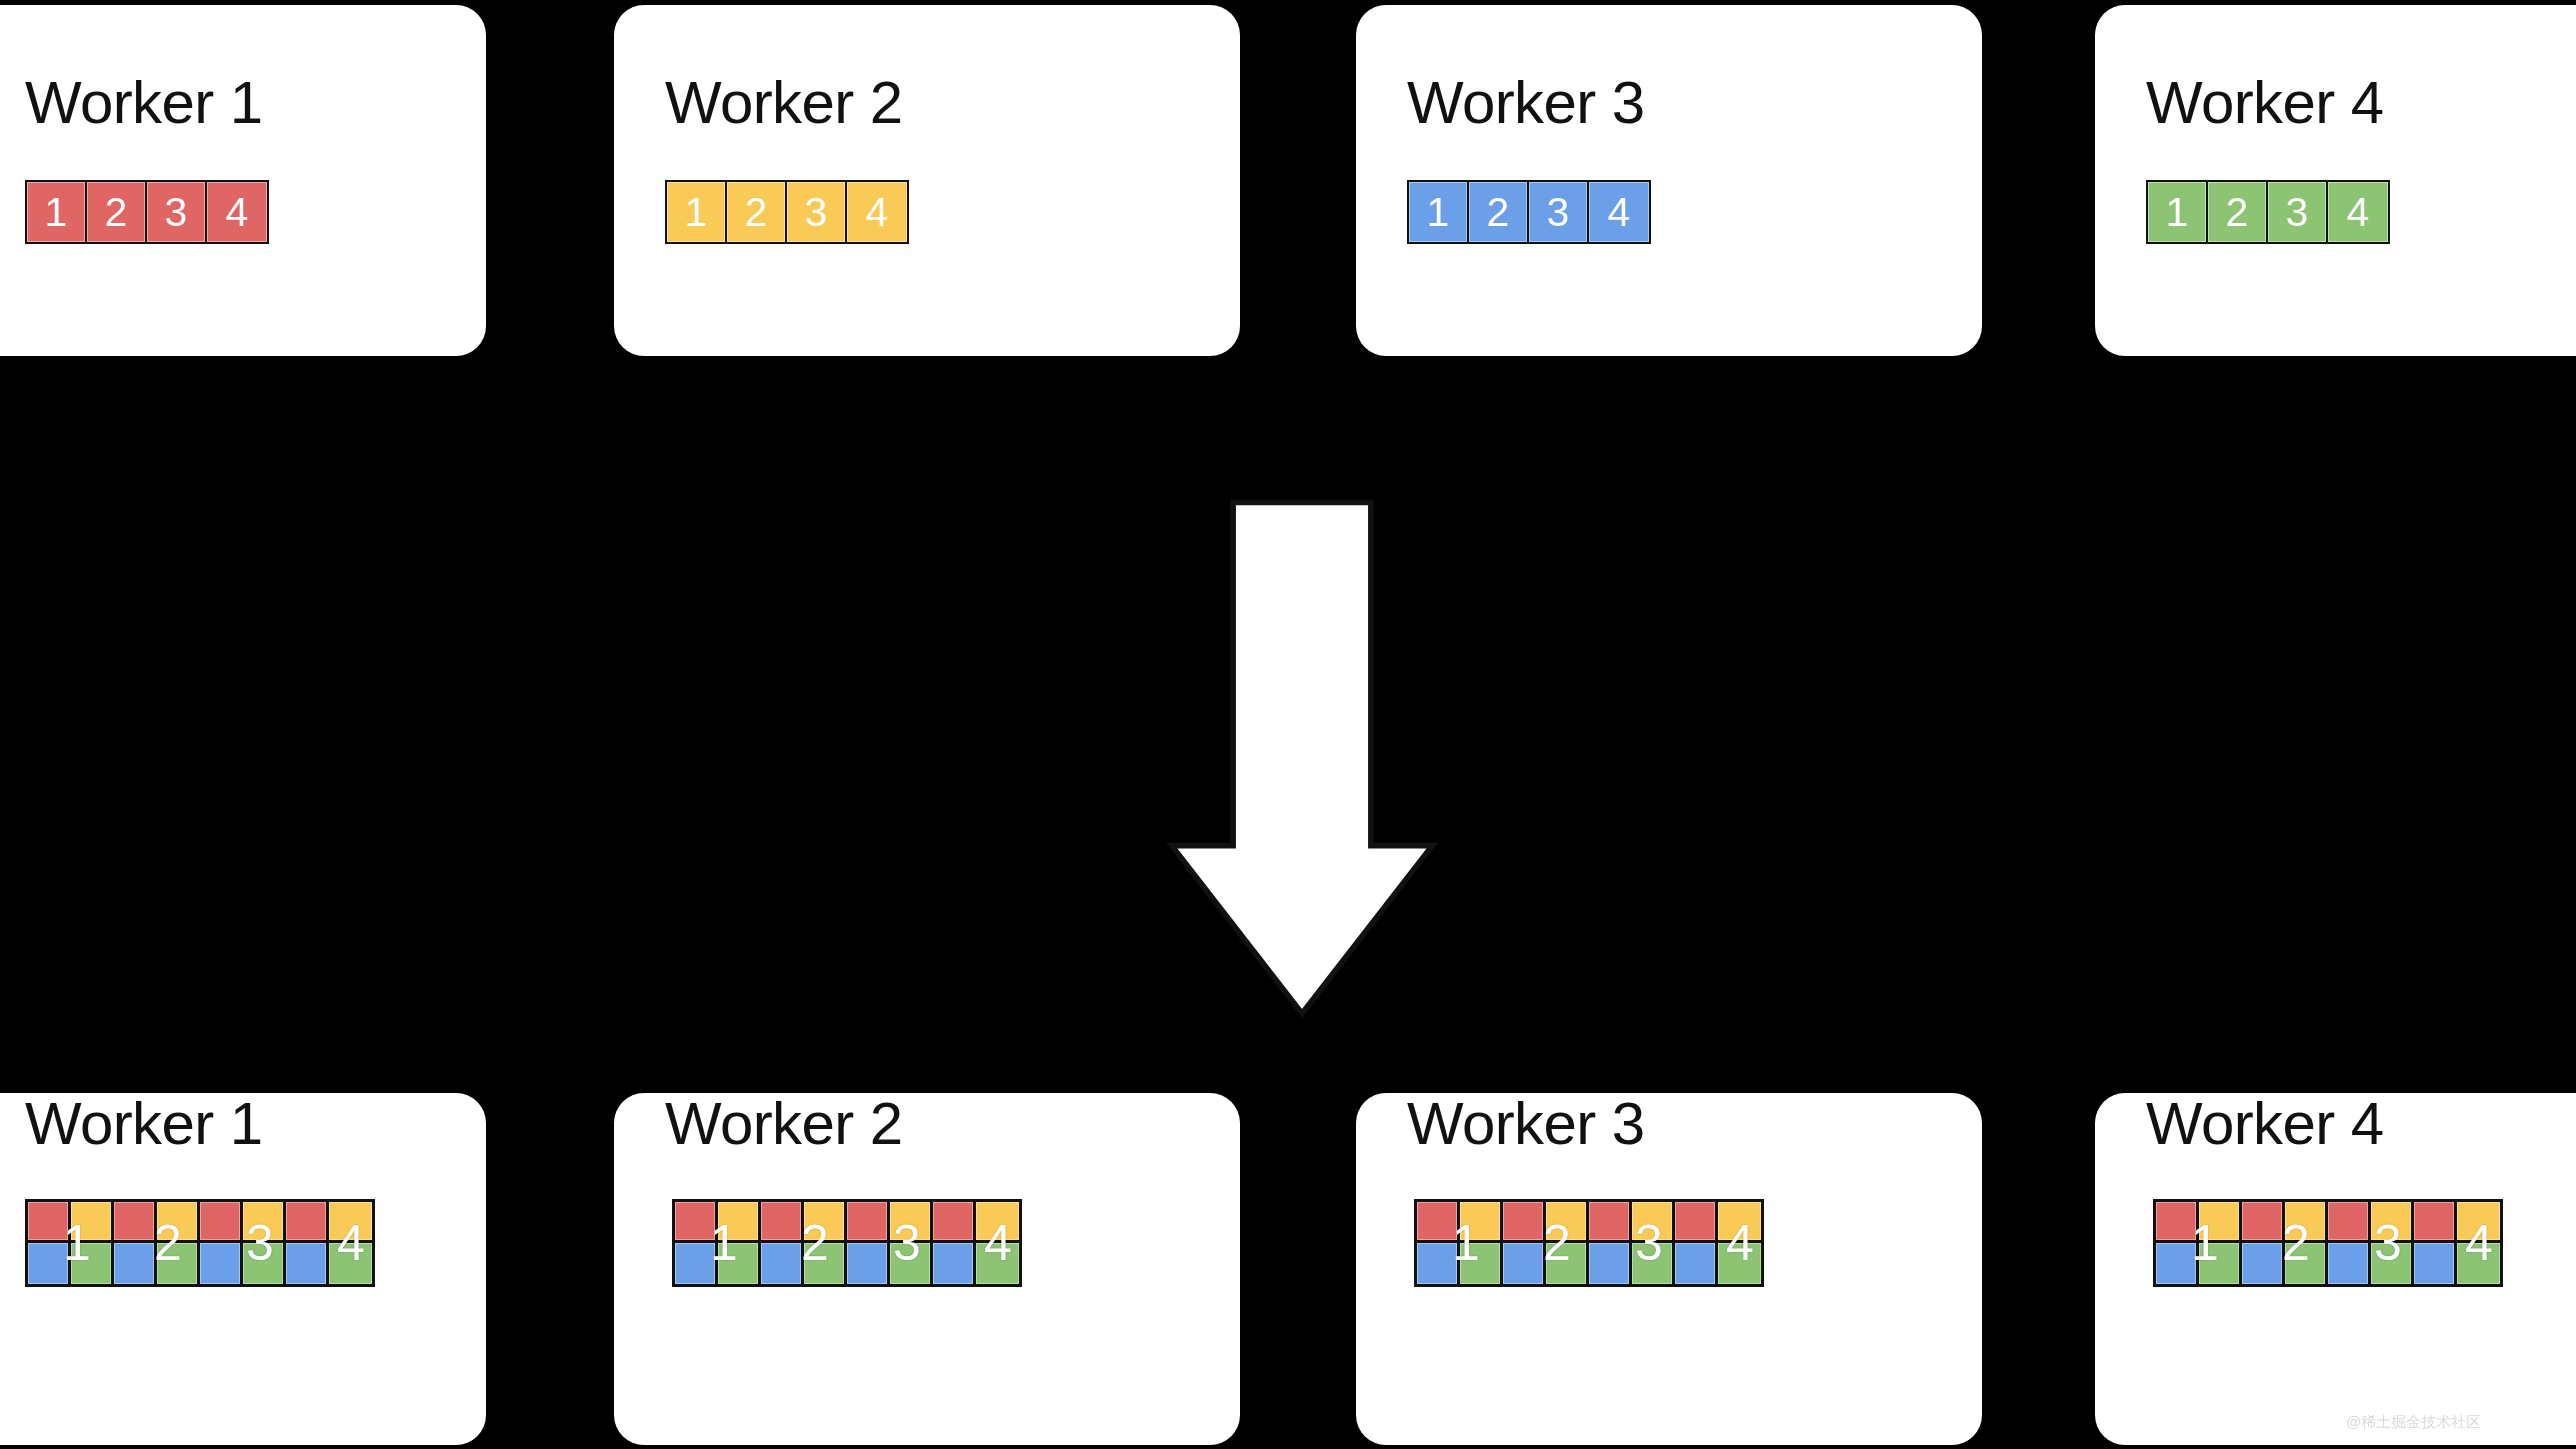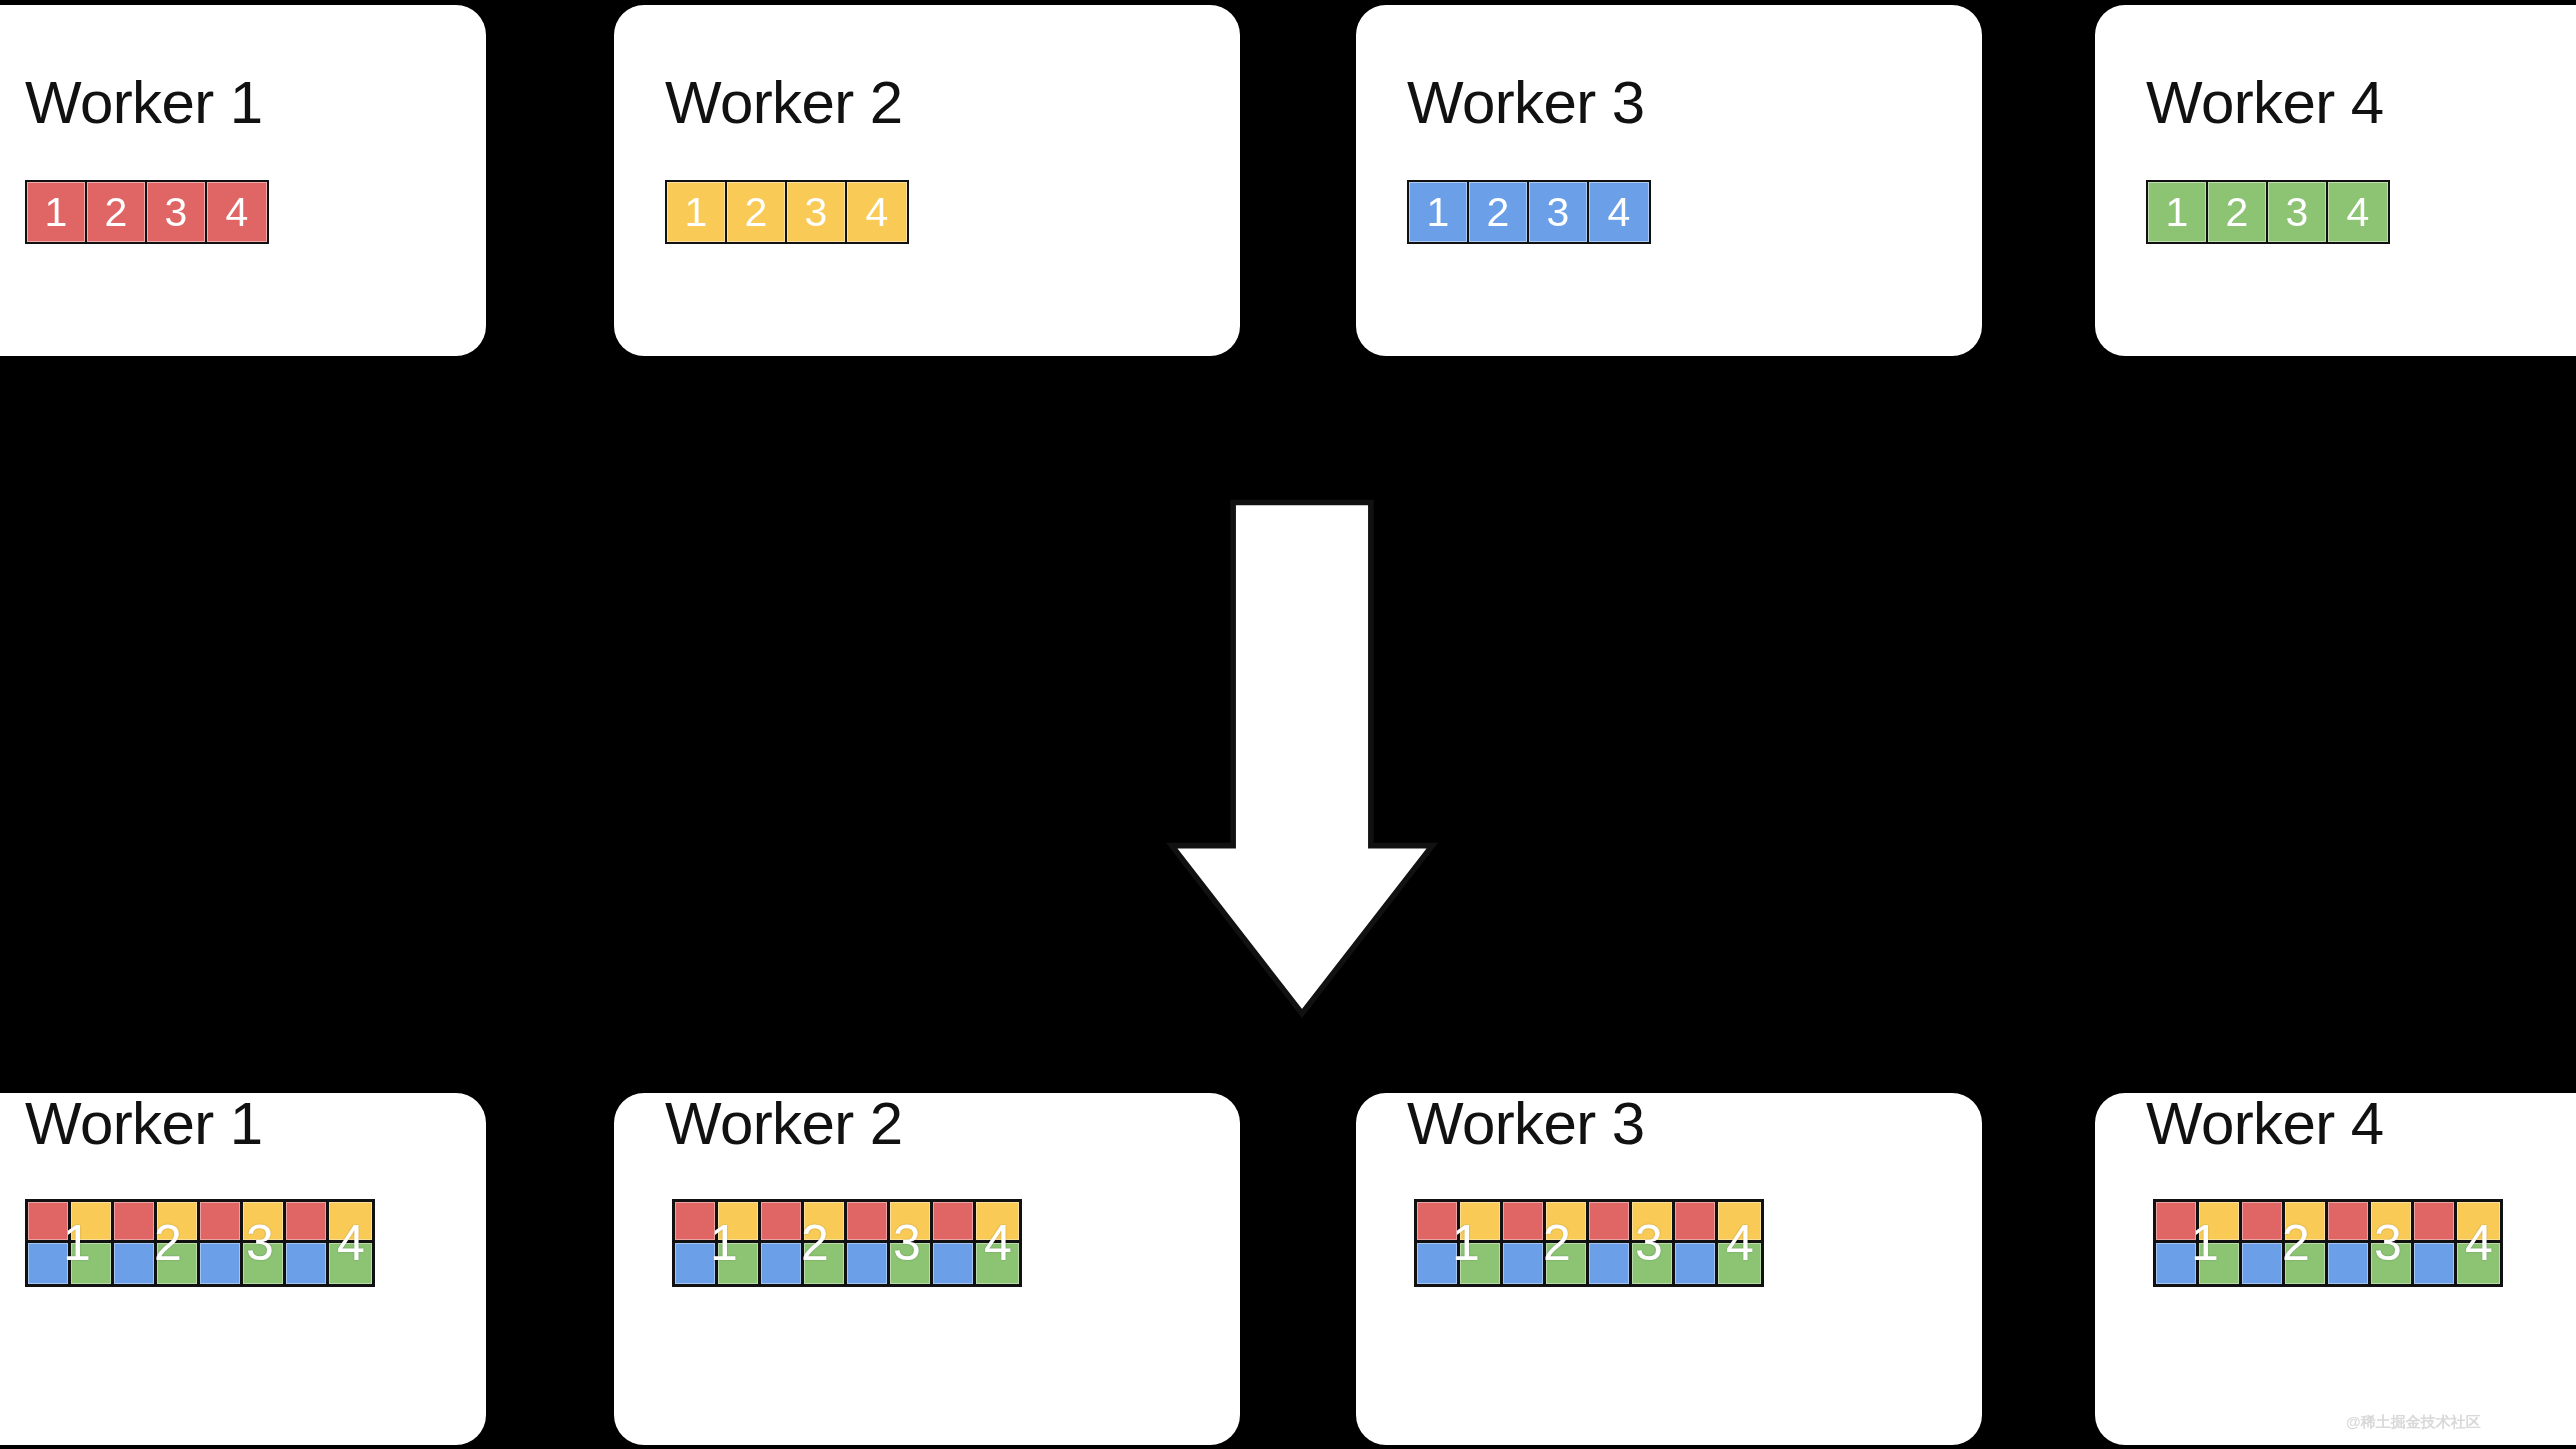--- a/index.html
+++ b/index.html
@@ -276,17 +276,17 @@
         <div class="gcell" style="background:#6B9FE8;"></div>
         <div class="gcell" style="background:#8CC474;"></div>
       </div>
       <div class="grid-labels">
         <span class="glabel" style="left:49px;">1</span>
         <span class="glabel" style="left:140px;">2</span>
         <span class="glabel" style="left:232px;">3</span>
         <span class="glabel" style="left:323px;">4</span>
       </div>
     </div>
-    <div class="watermark" style="left:251px;top:321px;font-weight:bold;">@稀土掘金技术社区</div>
+    <div class="watermark" style="left:251px;top:321px;">@稀土掘金技术社区</div>
   </div>
 
 </div>
 
 
 </body></html>

